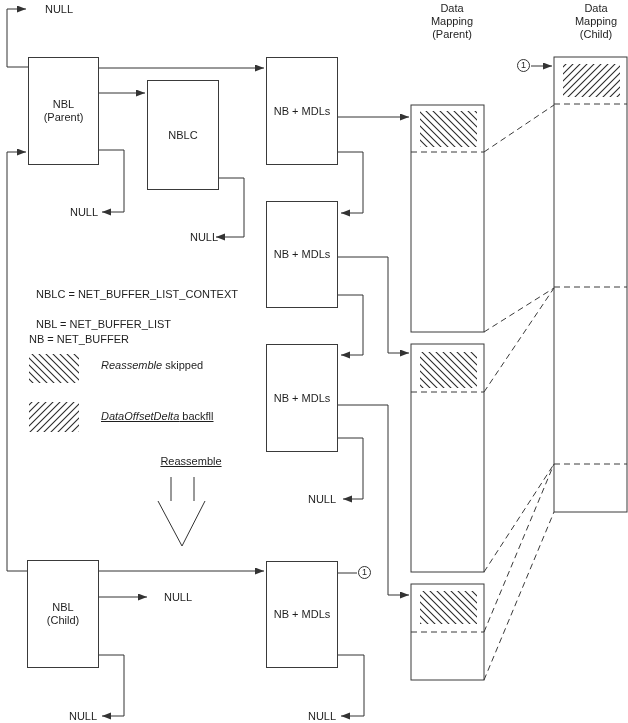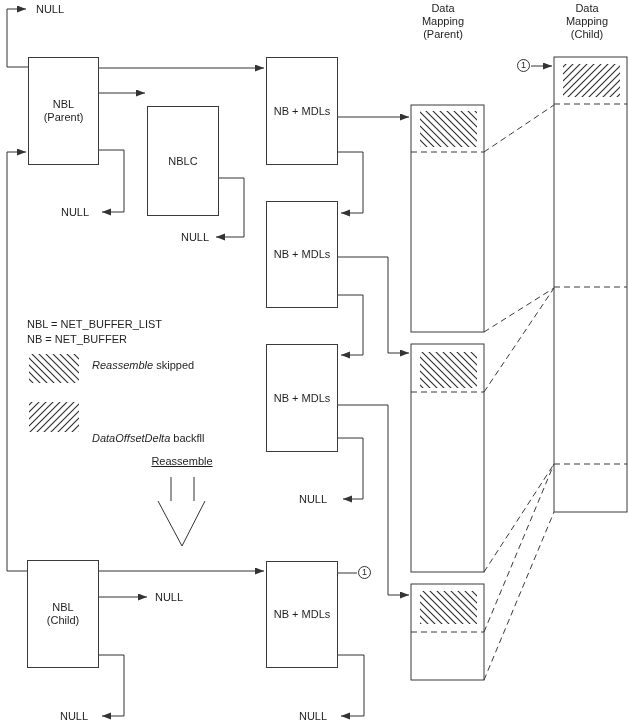--- a/index.html
+++ b/index.html
@@ -7,21 +7,21 @@
     position:relative; width:628px; height:723px; background:#ffffff;
     font-family:"Liberation Sans", sans-serif; color:#1f1f1f; overflow:hidden;
   }
   .canvas svg { position:absolute; left:0; top:0; }
   .box {
     position:absolute; border:1px solid #3a3a3a; background:#ffffff;
     display:flex; align-items:center; justify-content:center;
     font-size:11px; line-height:13px; text-align:center; white-space:pre-line;
     box-sizing:border-box;
   }
-  .lbl { position:absolute; font-size:11px; line-height:13px; white-space:pre-line; }
+  .lbl { position:absolute; font-size:11px; line-height:13px; white-space:pre-line;margin-left:9px; }
   .center { text-align:center; }
   .marker-circle {
     position:absolute; width:13px; height:13px; box-sizing:border-box;
     border:1px solid #333333; border-radius:50%; background:#ffffff;
     font-size:9px; line-height:11px; text-align:center;
   }
   .it { font-style:italic; }
 </style>
 </head>
 <body>
@@ -101,21 +101,21 @@
       <path d="M194,477 L194,501"></path>
       <path d="M158,501 L182,546"></path>
       <path d="M205,501 L182,546"></path>
     </g>
   </svg>
 
   <div class="box" style="left:28px; top:57px; width:71px; height:108px;">
     <span>NBL
 (Parent)</span>
   </div>
-  <div class="box" style="left:147px; top:80px; width:72px; height:110px;margin-top:26px;">
+  <div class="box" style="left:147px; top:80px; width:72px; height:110px;">
     <span>NBLC</span>
   </div>
   <div class="box" style="left:266px; top:57px; width:72px; height:108px;">
     <span>NB + MDLs</span>
   </div>
   <div class="box" style="left:266px; top:201px; width:72px; height:107px;">
     <span>NB + MDLs</span>
   </div>
   <div class="box" style="left:266px; top:344px; width:72px; height:108px;">
     <span>NB + MDLs</span>
@@ -136,23 +136,24 @@
 (Child)</div>
 
   <div class="lbl center" style="left:32px;  top:3px;   width:36px;">NULL</div>
   <div class="lbl center" style="left:57px;  top:206px; width:36px;">NULL</div>
   <div class="lbl center" style="left:177px; top:231px; width:36px;">NULL</div>
   <div class="lbl center" style="left:295px; top:493px; width:36px;">NULL</div>
   <div class="lbl center" style="left:151px; top:591px; width:36px;">NULL</div>
   <div class="lbl center" style="left:56px;  top:710px; width:36px;">NULL</div>
   <div class="lbl center" style="left:295px; top:710px; width:36px;">NULL</div>
 
+  <div class="lbl" style="left:27px; top:288px;">NBLC = NET_BUFFER_LIST_CONTEXT</div>
   <div class="lbl" style="left:27px; top:318px;">NBL = NET_BUFFER_LIST</div>
-  <div class="lbl" style="left:27px; top:333px;">NB = NET_BUFFER</div>
+  <div class="lbl" style="left:20px; top:333px;">NB = NET_BUFFER</div>
   <div class="lbl" style="left:92px; top:359px;"><span class="it">Reassemble</span><span> skipped</span></div>
-  <div class="lbl" style="left:92px; top:432px;"><span class="it">DataOffsetDelta</span><span> backfll</span></div>
+  <div class="lbl" style="left:92px; top:410px;text-decoration:underline;"><span class="it">DataOffsetDelta</span><span> backfll</span></div>
 
   <div class="lbl center" style="left:145px; top:455px; width:74px;text-decoration:underline;">Reassemble</div>
 
   <div class="marker-circle" style="left:517px; top:59px;">1</div>
   <div class="marker-circle" style="left:358px; top:566px;">1</div>
 
 </div>
 
 </body></html>

